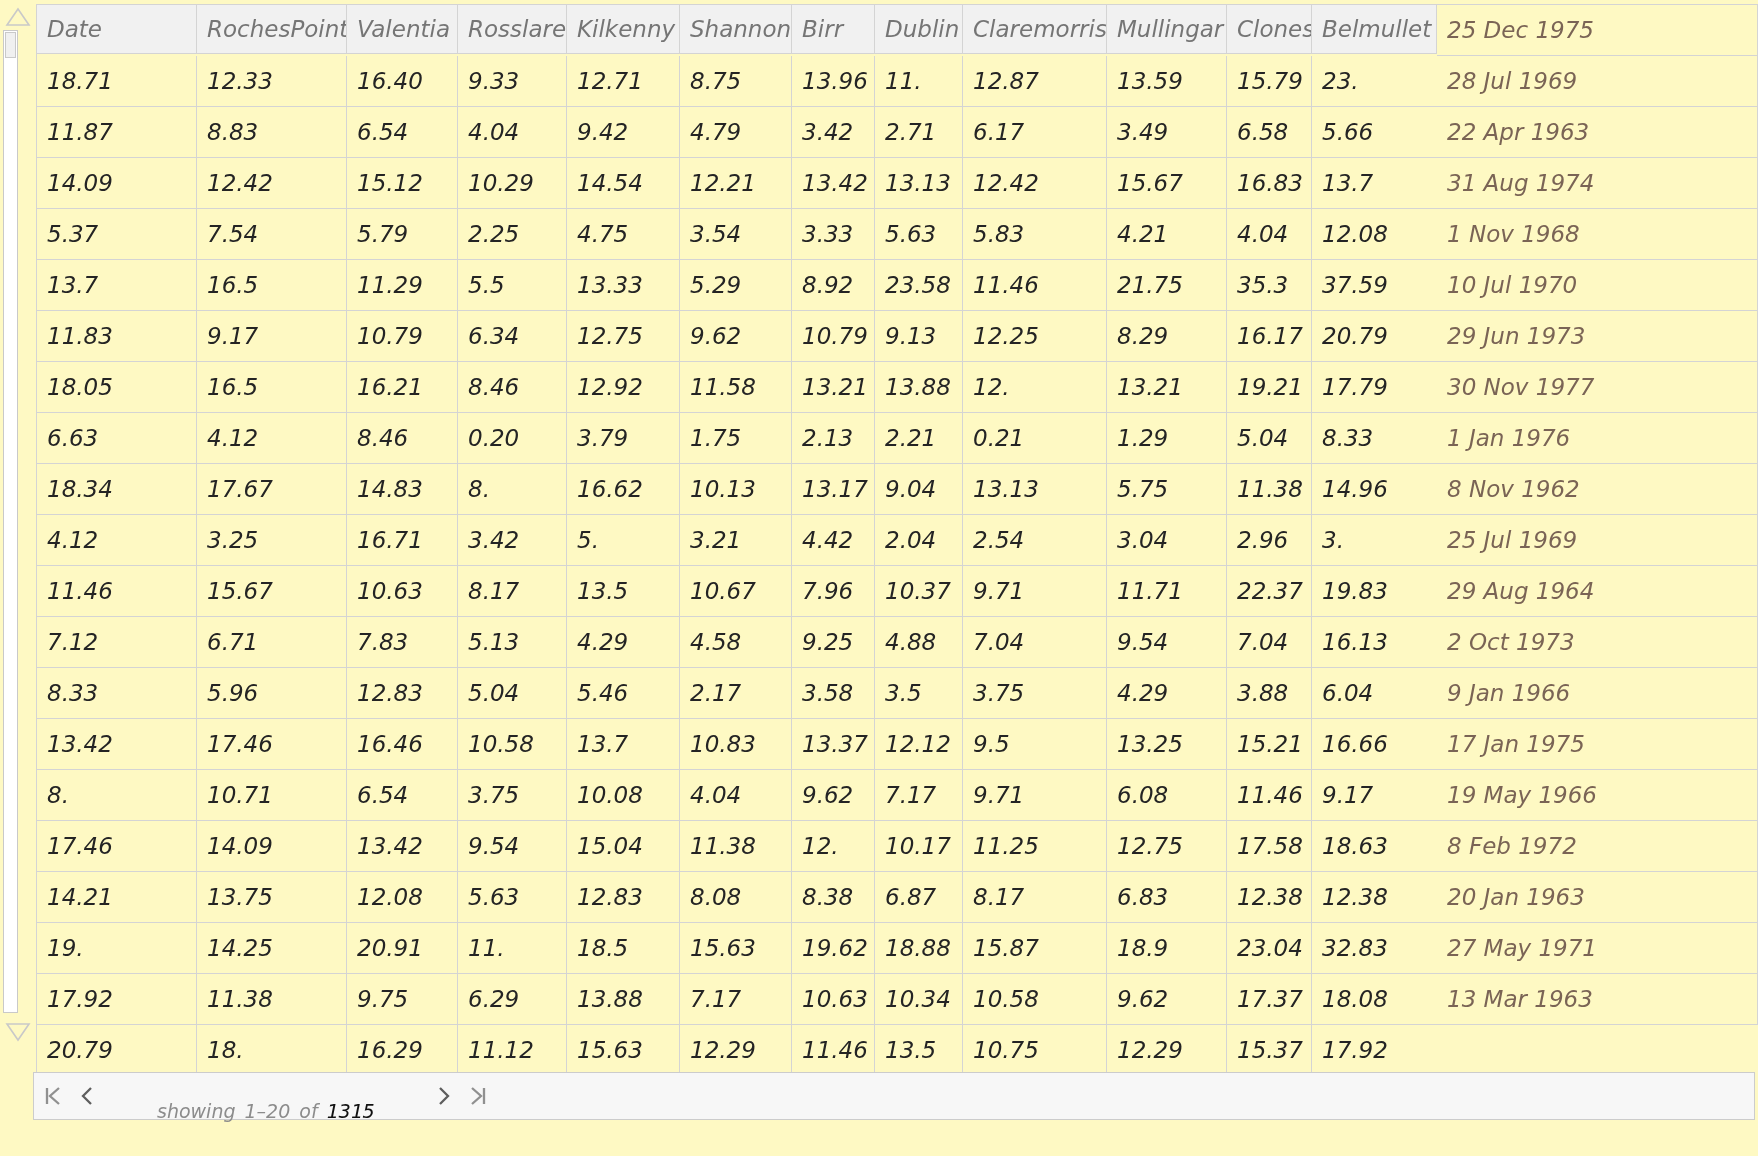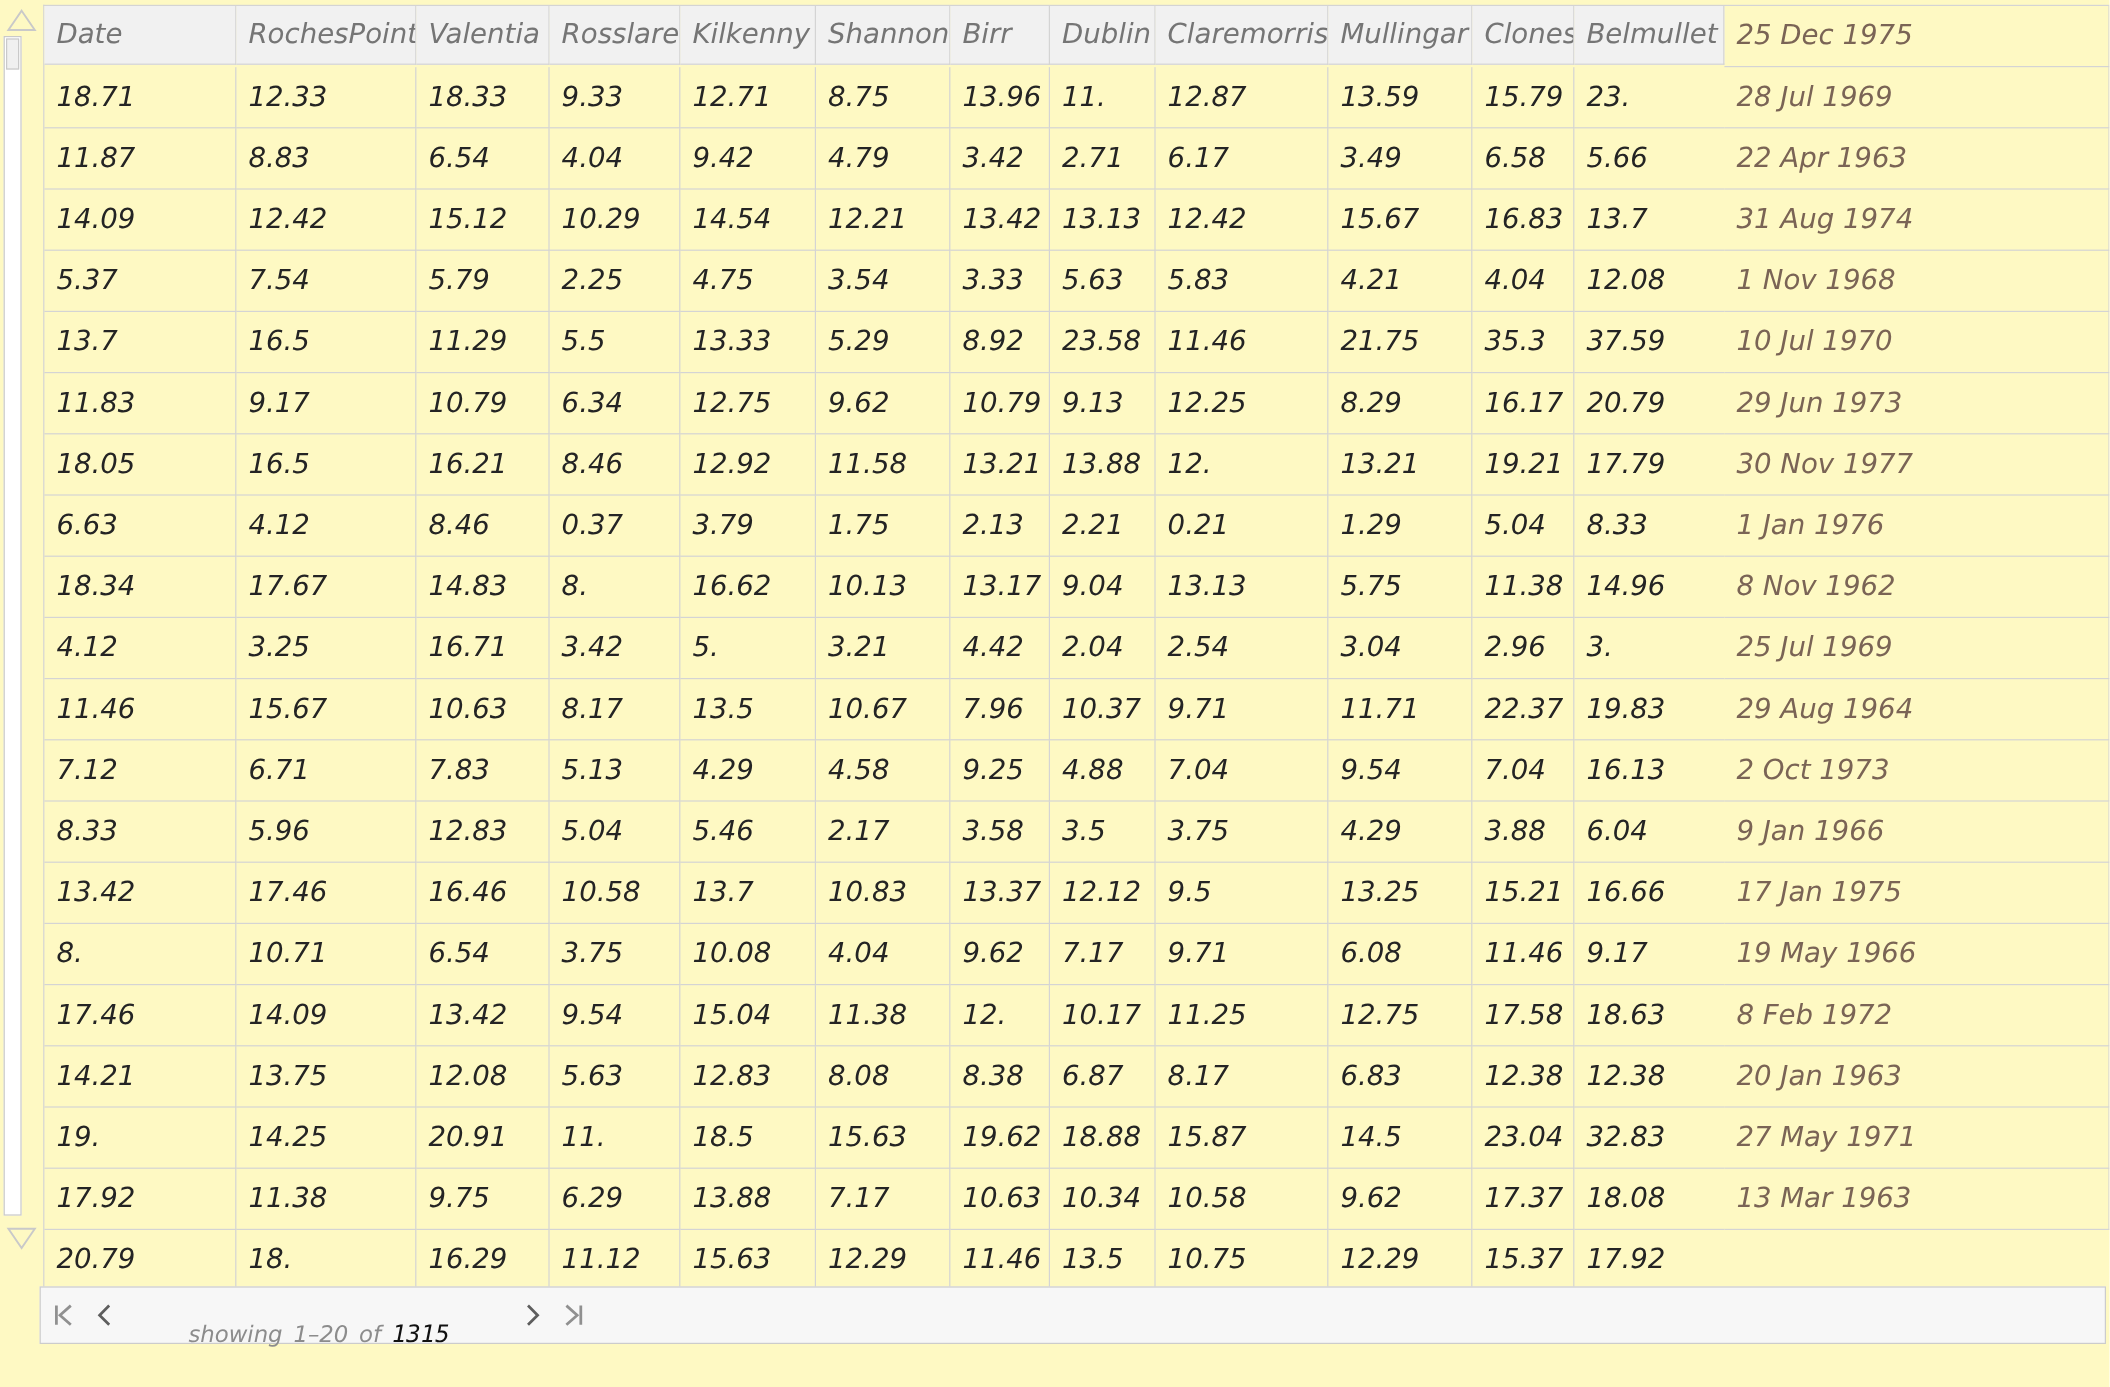--- a/index.html
+++ b/index.html
@@ -97,21 +97,21 @@
         <div class="cell header">Shannon</div>
         <div class="cell header">Birr</div>
         <div class="cell header">Dublin</div>
         <div class="cell header">Claremorris</div>
         <div class="cell header">Mullingar</div>
         <div class="cell header">Clones</div>
         <div class="cell header">Belmullet</div>
         <div class="cell date">25 Dec 1975</div>
         <div class="cell value">18.71</div>
         <div class="cell value">12.33</div>
-        <div class="cell value">18.33</div>
+        <div class="cell value">16.40</div>
         <div class="cell value">9.33</div>
         <div class="cell value">12.71</div>
         <div class="cell value">8.75</div>
         <div class="cell value">13.96</div>
         <div class="cell value">11.</div>
         <div class="cell value">12.87</div>
         <div class="cell value">13.59</div>
         <div class="cell value">15.79</div>
         <div class="cell value last">23.</div>
         <div class="cell date">28 Jul 1969</div>
@@ -189,21 +189,21 @@
         <div class="cell value">13.21</div>
         <div class="cell value">13.88</div>
         <div class="cell value">12.</div>
         <div class="cell value">13.21</div>
         <div class="cell value">19.21</div>
         <div class="cell value last">17.79</div>
         <div class="cell date">30 Nov 1977</div>
         <div class="cell value">6.63</div>
         <div class="cell value">4.12</div>
         <div class="cell value">8.46</div>
-        <div class="cell value">0.37</div>
+        <div class="cell value">0.20</div>
         <div class="cell value">3.79</div>
         <div class="cell value">1.75</div>
         <div class="cell value">2.13</div>
         <div class="cell value">2.21</div>
         <div class="cell value">0.21</div>
         <div class="cell value">1.29</div>
         <div class="cell value">5.04</div>
         <div class="cell value last">8.33</div>
         <div class="cell date">1 Jan 1976</div>
         <div class="cell value">18.34</div>
@@ -325,21 +325,21 @@
         <div class="cell date">20 Jan 1963</div>
         <div class="cell value">19.</div>
         <div class="cell value">14.25</div>
         <div class="cell value">20.91</div>
         <div class="cell value">11.</div>
         <div class="cell value">18.5</div>
         <div class="cell value">15.63</div>
         <div class="cell value">19.62</div>
         <div class="cell value">18.88</div>
         <div class="cell value">15.87</div>
-        <div class="cell value">14.5</div>
+        <div class="cell value">18.9</div>
         <div class="cell value">23.04</div>
         <div class="cell value last">32.83</div>
         <div class="cell date">27 May 1971</div>
         <div class="cell value">17.92</div>
         <div class="cell value">11.38</div>
         <div class="cell value">9.75</div>
         <div class="cell value">6.29</div>
         <div class="cell value">13.88</div>
         <div class="cell value">7.17</div>
         <div class="cell value">10.63</div>

